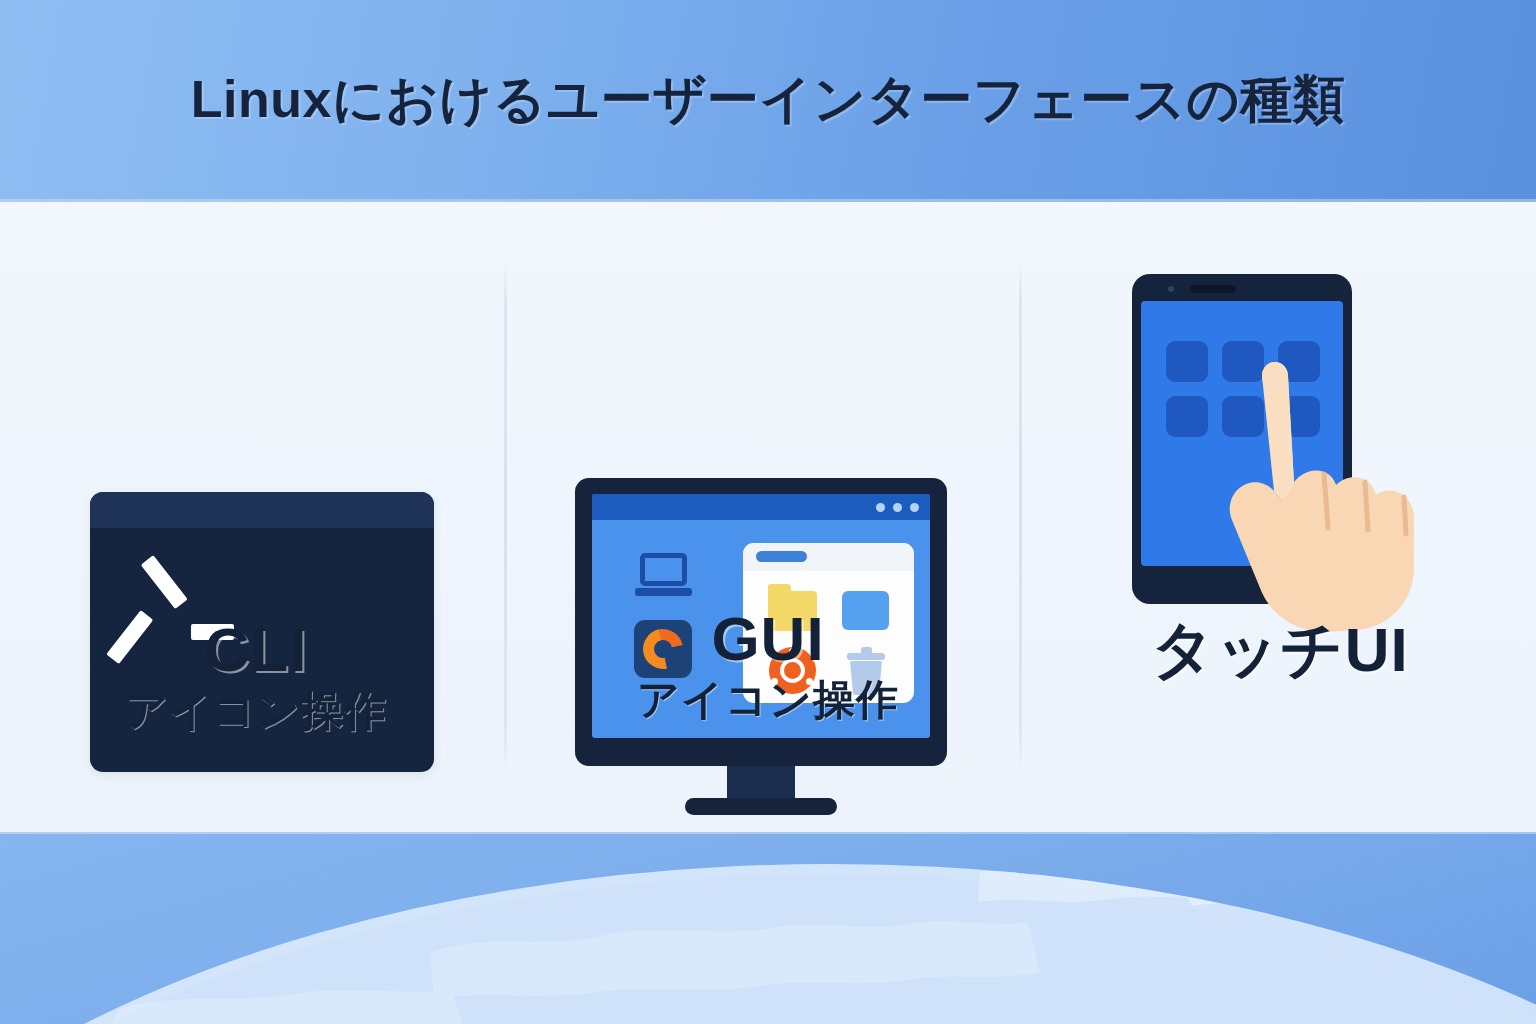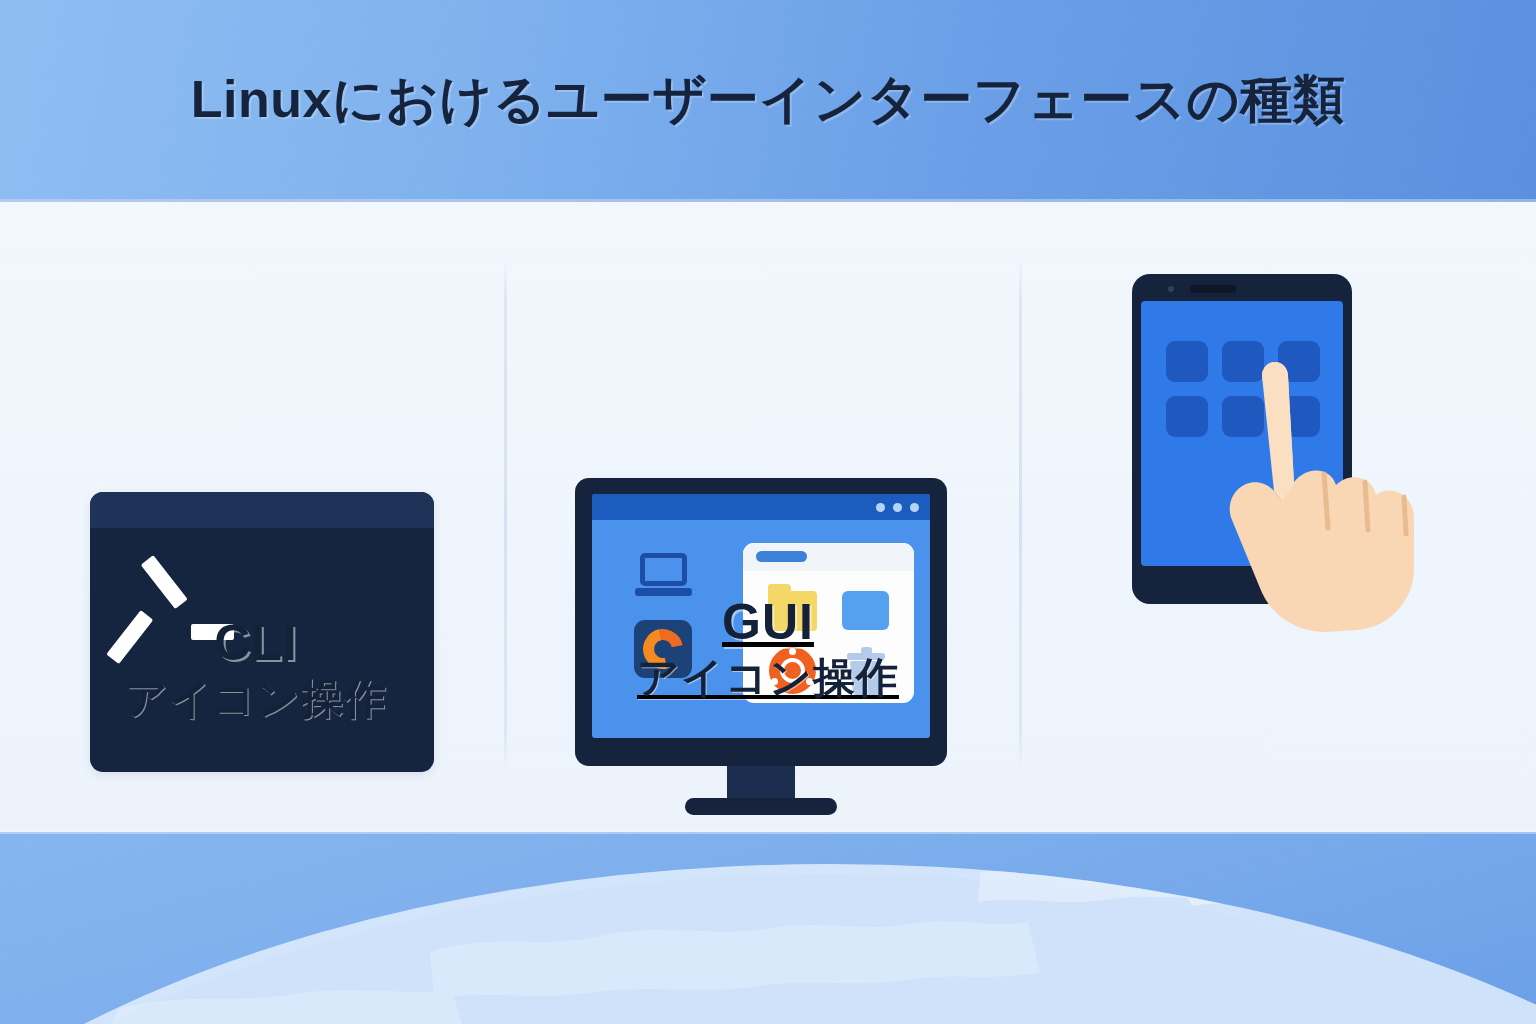--- a/index.html
+++ b/index.html
@@ -39,21 +39,21 @@
     border-radius:2px;
   }
   .divider.d1 { left:504px; }
   .divider.d2 { left:1019px; }
 
   .cols { position:absolute; inset:0; display:flex; }
   .col { position:relative; flex:1 1 0; }
 
   .label-block { position:absolute; width:100%; text-align:center; }
   .lbl-main {
-    font-size:50px; font-weight:bold; color:#132238;
+    font-size:62px; font-weight:bold; color:#132238;
     letter-spacing:1px; line-height:1.05;
     text-shadow:2px 2px 0 rgba(255,255,255,0.5);
   }
   .lbl-sub {
     font-size:42px; font-weight:bold; color:#132238;
     letter-spacing:1px; margin-top:6px; line-height:1.1;
     text-shadow:1px 1px 0 rgba(255,255,255,0.5);
   }
 
   
@@ -297,21 +297,21 @@
                   <div class="lid"></div>
                   <div class="can"></div>
                 </div>
               </div>
 
             </div>
           </div>
           <div class="monitor-neck"></div>
           <div class="monitor-base"></div>
         </div>
-        <div class="label-block" style="left:0;top:394px;text-decoration:underline;">
+        <div class="label-block" style="left:0;top:404px;">
           <div class="lbl-main">GUI</div>
           <div class="lbl-sub">アイコン操作</div>
         </div>
       </div>
 
       <div class="col">
         <div class="tablet-wrap" style="left:86px;top:60px;">
           <div class="tablet">
             <div class="tablet-cam"></div>
             <div class="tablet-speaker"></div>
@@ -339,20 +339,21 @@
                      L14 188 C8 174 14 158 28 152 C38 148 49 151 56 159
                      L64 170 Z" fill="#f9d7b4"></path>
             <path d="M44 44 C44 36 50 30 57 30 C64 30 70 36 70 44
                      L76 152 L64 170 L56 159 Z" fill="#fbdfc2"></path>
             <path d="M106 142 L110 196" stroke="#e8bb90" stroke-width="5" fill="none" stroke-linecap="round"></path>
             <path d="M147 150 L150 198" stroke="#e8bb90" stroke-width="5" fill="none" stroke-linecap="round"></path>
             <path d="M186 165 L188 202" stroke="#e8bb90" stroke-width="5" fill="none" stroke-linecap="round"></path>
           </svg>
         </div>
         <div class="label-block" style="left:0;top:415px;">
+          <div class="lbl-main">タッチUI</div>
         </div>
       </div>
 
     </div>
   </div>
 
   <div class="footer">
     <div class="footer-edge"></div>
     <svg width="1536" height="192" viewBox="0 0 1536 192" style="position:absolute;left:0;top:0;">
       <defs>

